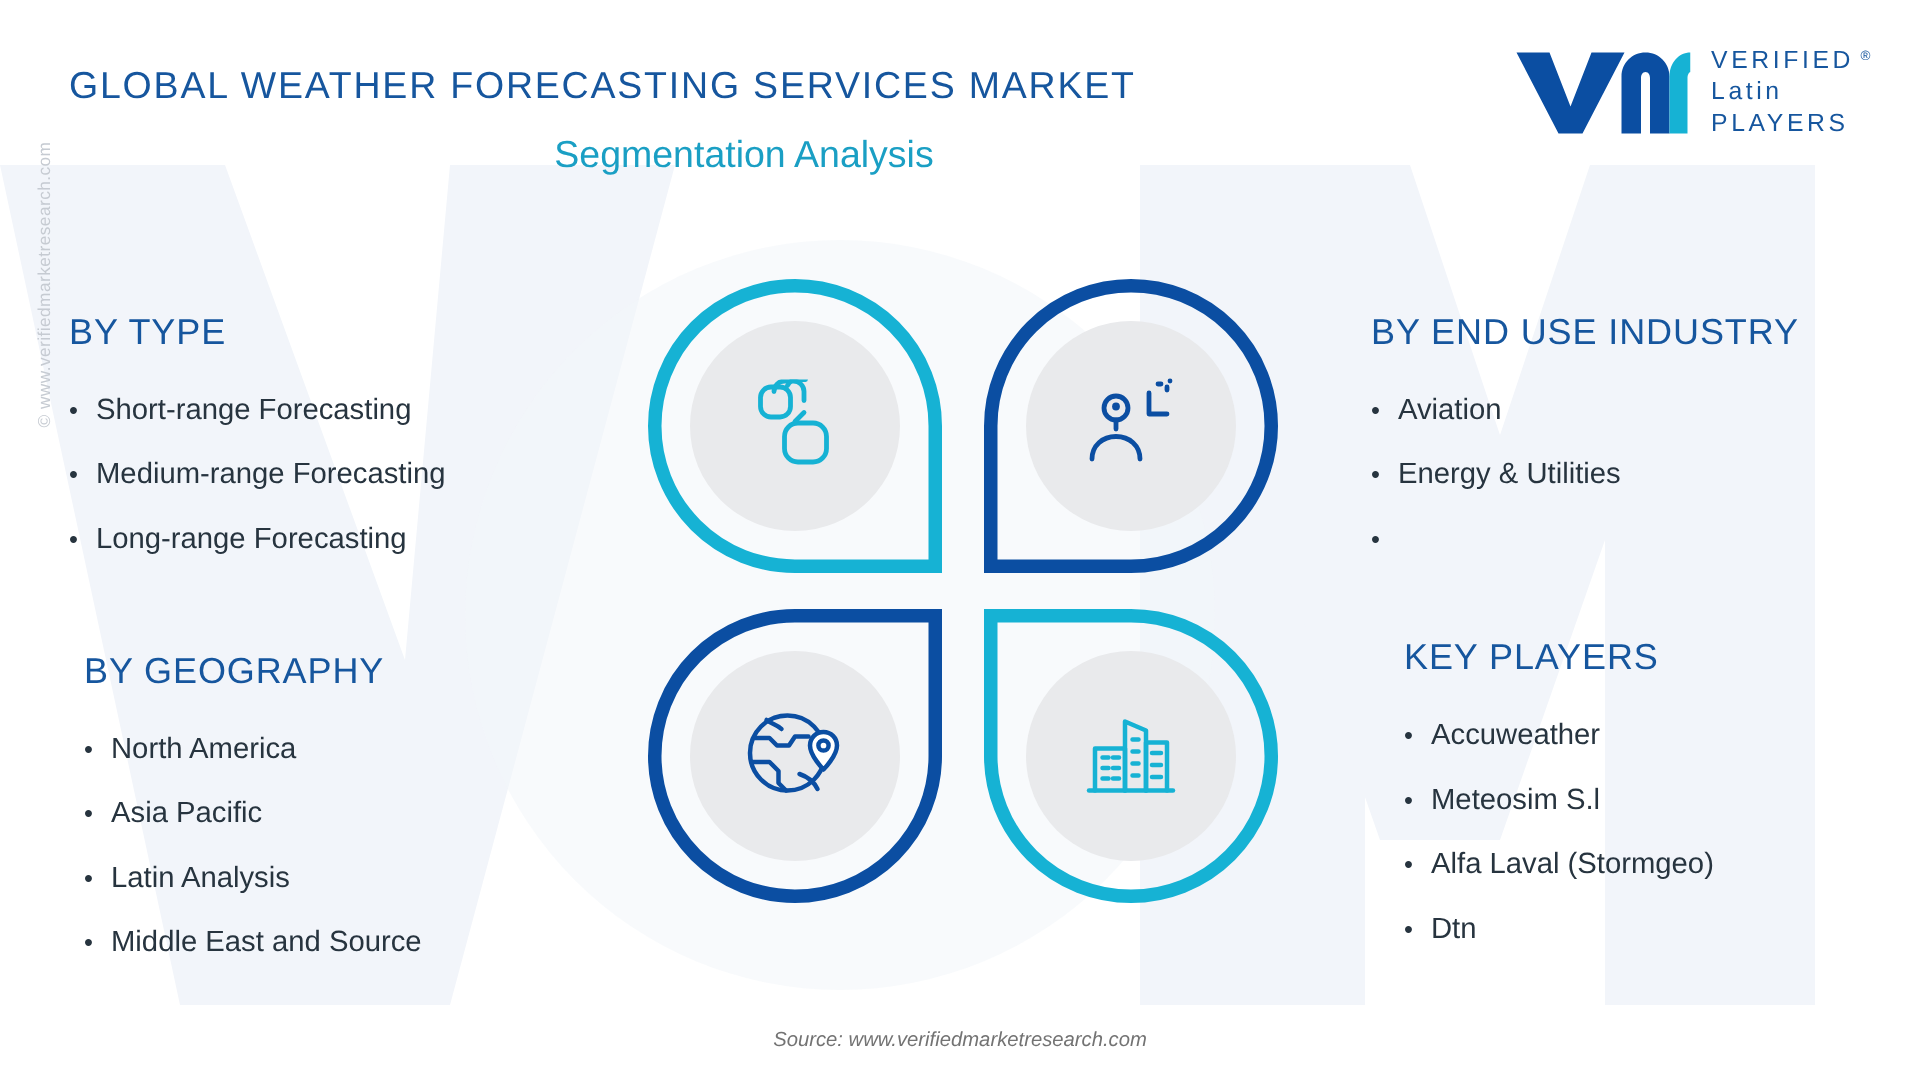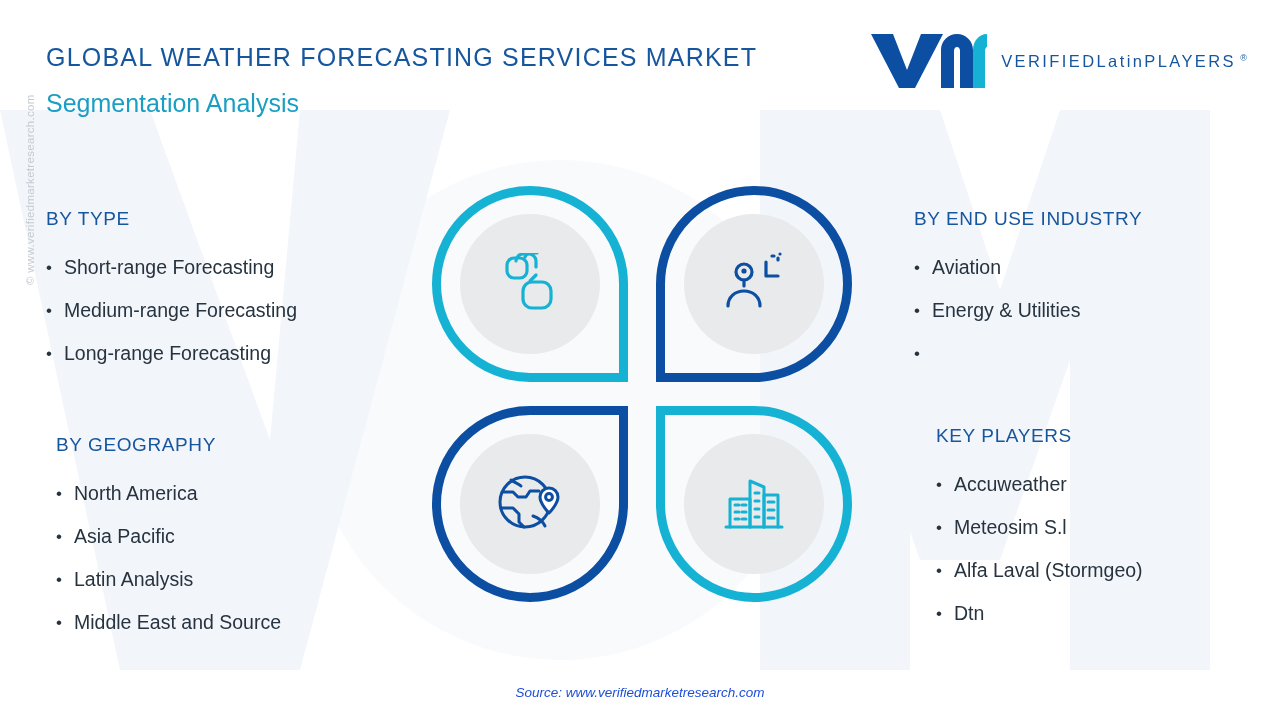--- a/index.html
+++ b/index.html
@@ -45,37 +45,38 @@
     color: #16569e;
     font-weight: 400;
     margin: 0;
     text-transform: uppercase;
   }
   .subtitle {
     font-size: 25px;
     color: #1a9fc4;
     margin: 10px 0 0 0;
     font-weight: 400;
+    text-align: center;
   }
 
   
   .logo {
     position: absolute;
     right: 44px;
     top: 30px;
     display: flex;
     align-items: center;
     gap: 14px;
   }
   .logo-mark {
     line-height: 0;
   }
   .logo-text {
     display: flex;
-    flex-direction: row;
+    flex-direction: column;
     justify-content: center;
     color: #16569e;
     letter-spacing: 2.4px;
     font-size: 16.5px;
     line-height: 21px;
     position: relative;
   }
   .logo-text span {
     white-space: nowrap;
   }
@@ -99,21 +100,21 @@
     letter-spacing: 0.3px;
     white-space: nowrap;
   }
 
   
   .block {
     position: absolute;
     width: 330px;
   }
   .block-title {
-    font-size: 19px;
+    font-size: 24px;
     color: #16569e;
     letter-spacing: 0.6px;
     margin: 0 0 16px 0;
     text-transform: uppercase;
     font-weight: 400;
   }
   .block ul {
     list-style: none;
     margin: 0;
     padding: 0;
@@ -197,21 +198,21 @@
   }
 
   
   .source {
     position: absolute;
     left: 0;
     right: 0;
     bottom: 20px;
     text-align: center;
     font-size: 13.5px;
-    color: #1d4ed8;
+    color: #737373;
     font-style: italic;
   }
 </style>
 </head>
 <body>
 
 <div class="page">
 
   <svg class="bg-watermark" viewBox="0 0 1280 560" xmlns="http://www.w3.org/2000/svg">
     <g fill="#f2f5fa">

